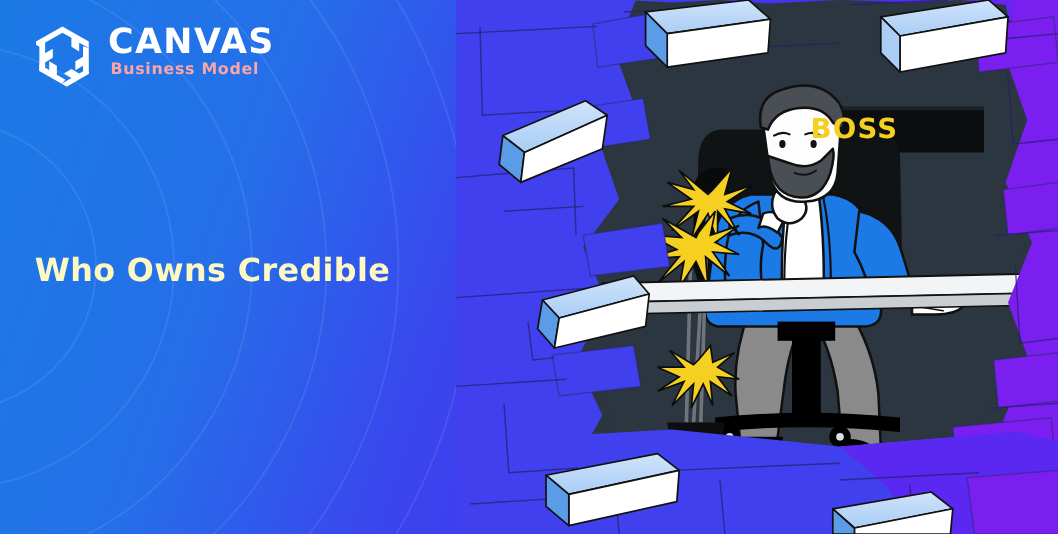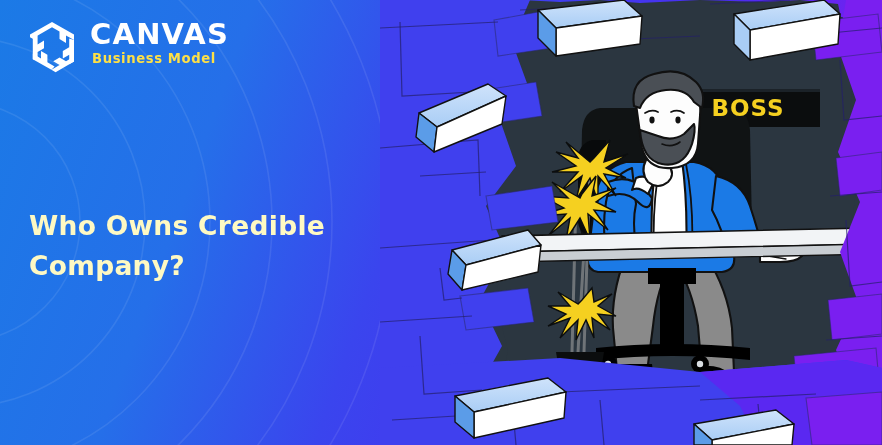--- a/index.html
+++ b/index.html
@@ -32,21 +32,21 @@
     font-weight:bold;
     font-size:29px;
     letter-spacing:1.2px;
     color:#ffffff;
   }
   #logo-sub {
     font-family:"DejaVu Sans", sans-serif;
     font-weight:bold;
     font-size:13.2px;
     letter-spacing:0.6px;
-    color:#fde047;
+    color:#fca5a5;
     margin-top:3px;
     margin-left:2px;
   }
 
   
   #headline {
     position:absolute;
     left:29px; top:206px;
     width:330px;
     z-index:40;
@@ -318,21 +318,21 @@
 
         <g>
           <path d="M694,424 L776,410 L794,424 L712,440 Z" fill="url(#brkTop)"></path>
           <path d="M712,440 L794,424 L792,445 L712,445 Z" fill="#ffffff"></path>
           <path d="M694,424 L712,440 L712,445 L694,445 Z" fill="#5b9ce8"></path>
         </g>
       </g>
     </g>
   </svg>
 
-  <div style="position:absolute; left:676px; top:90px; width:144px; height:36px;
+  <div style="position:absolute; left:640px; top:90px; width:144px; height:36px;
               display:flex; align-items:center; justify-content:center; z-index:35;">
     <span style="font-family:&quot;DejaVu Sans&quot;, sans-serif; font-weight:bold; font-size:23px;
                  letter-spacing:1px; color:#f5d020;">BOSS</span>
   </div>
 
   <div id="logo-block">
     <svg id="logo-mark" viewBox="0 0 52 56">
       <g fill="#ffffff">
         <path d="M26,2 L48,14.5 L48,20 L40,15.6 L40,23 L33.5,19 L33.5,11.5 L26,7.2
                  L10,16.4 L10,20.6 L4,17.2 L4,14.5 Z"></path>
@@ -348,16 +348,15 @@
       </g>
     </svg>
     <div id="logo-text">
       <span id="logo-title">CANVAS</span>
       <span id="logo-sub">Business Model</span>
     </div>
   </div>
 
   <h1 id="headline">
     <span class="hl-line">Who Owns Credible</span>
-    <span class="hl-line">Company?</span>
   </h1>
 
 </div>
 
 </body></html>

